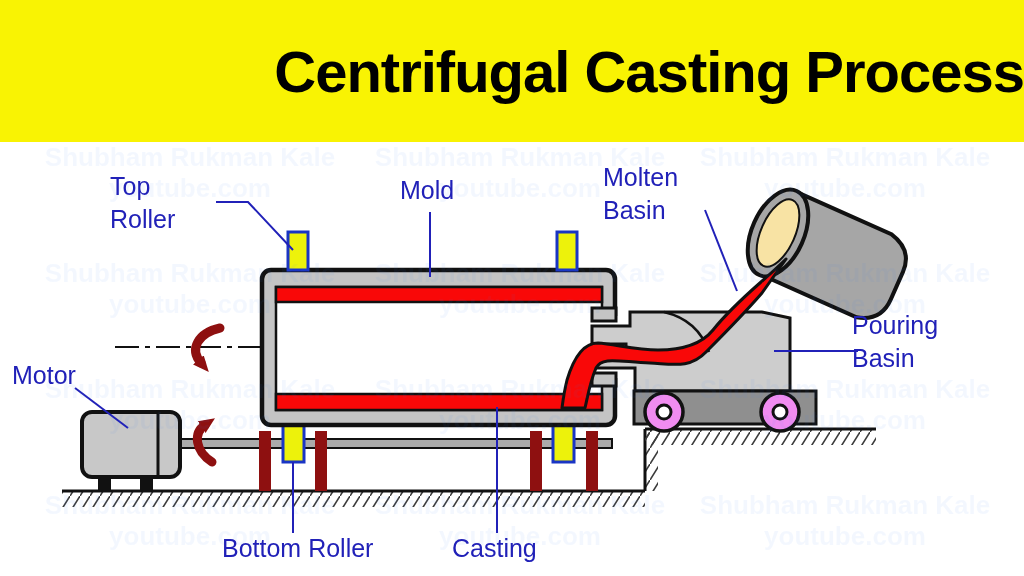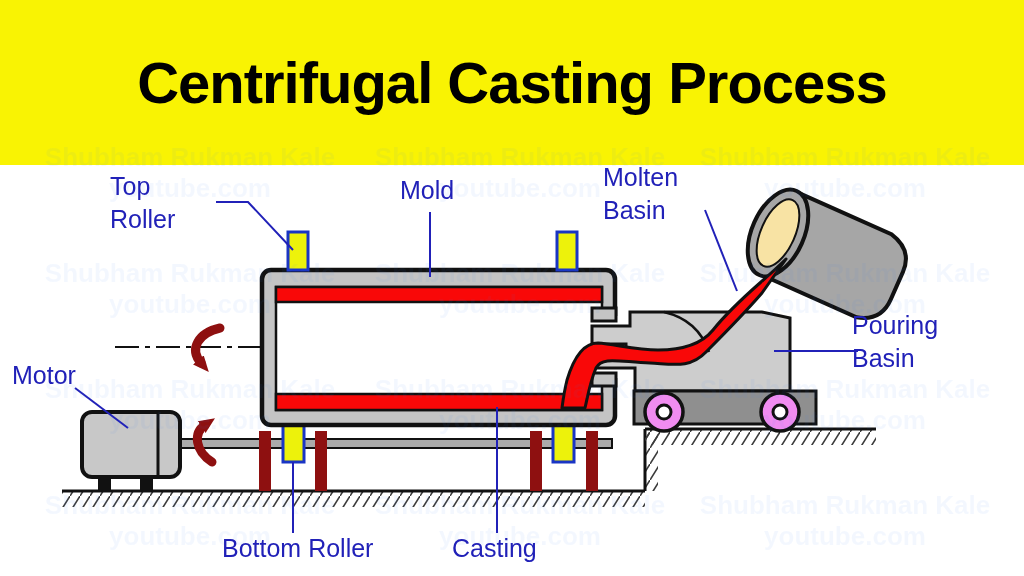--- a/index.html
+++ b/index.html
@@ -1,19 +1,19 @@
 <!DOCTYPE html>
 <html><head>
 <meta charset="utf-8">
 <style>
   html,body{margin:0;padding:0;background:#ffffff;}
   #stage{position:relative;width:1024px;height:576px;overflow:hidden;background:#ffffff;
          font-family:"Liberation Sans", sans-serif;}
-  .banner{position:absolute;left:0;top:0;width:1024px;height:165px;background:#F9F303;
-          display:flex;align-items:center;justify-content:center;}
+  .banner{position:absolute;left:0;top:0;width:1024px;height:142px;background:#F9F303;
+          display:flex;align-items:center;justify-content:flex-end;}
   .banner h1{margin:0;font-size:58px;font-weight:bold;color:#000;letter-spacing:-1px;}
   .diagram-svg{position:absolute;left:0;top:0;width:1024px;height:576px;}
   .lbl{position:absolute;color:#2121B8;font-size:25px;line-height:33px;text-align:left;}
   .lbl .ln{display:block;}
   .wm{position:absolute;opacity:0.055;color:#3b82f6;font-weight:bold;font-size:26px;
       line-height:31px;text-align:center;width:320px;pointer-events:none;}
   .wm .ln{display:block;white-space:nowrap;}
 </style>
 </head>
 <body>

